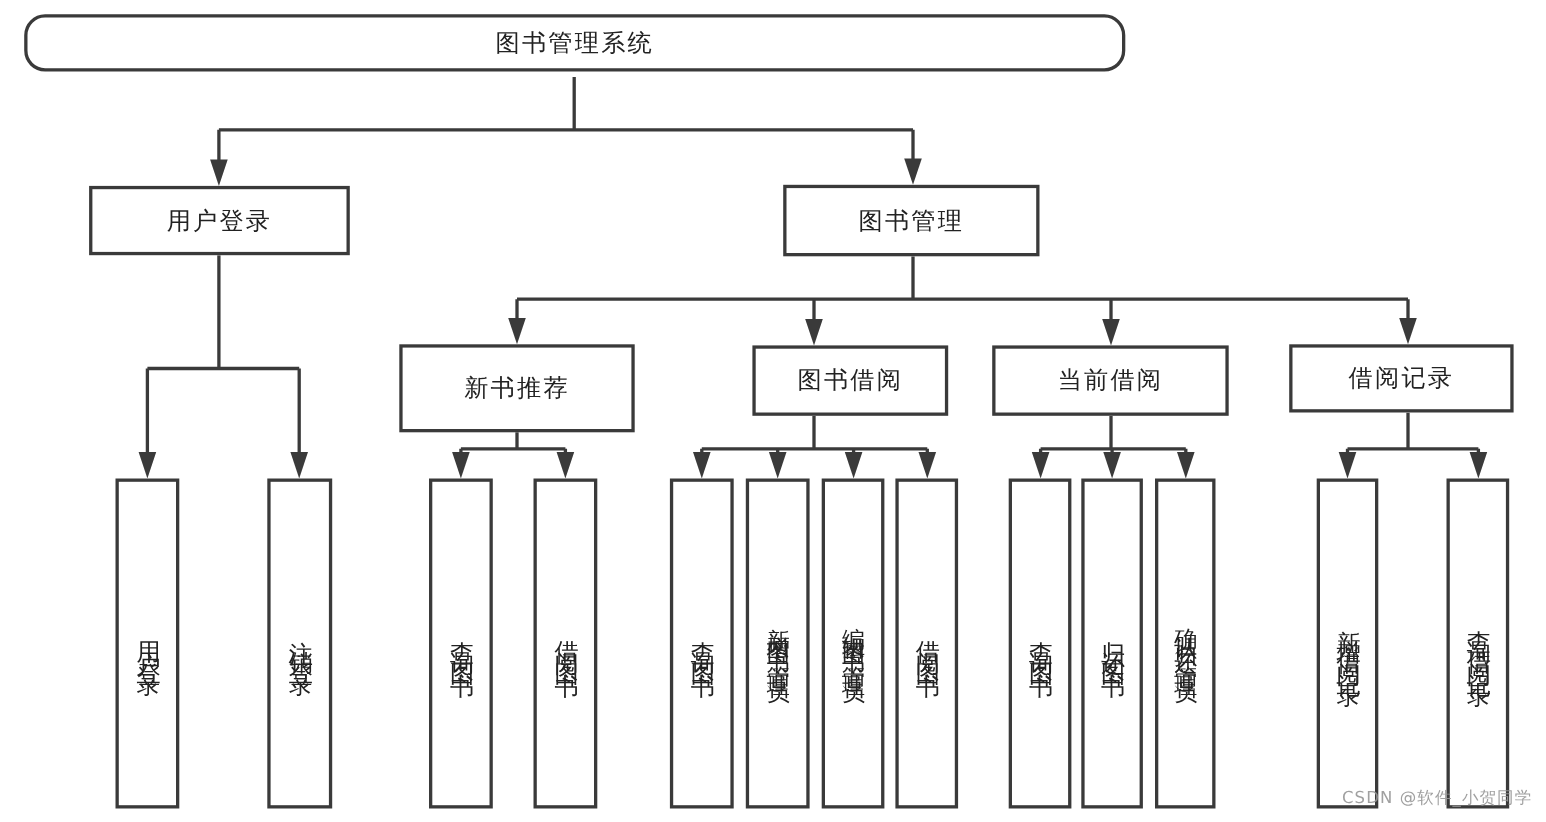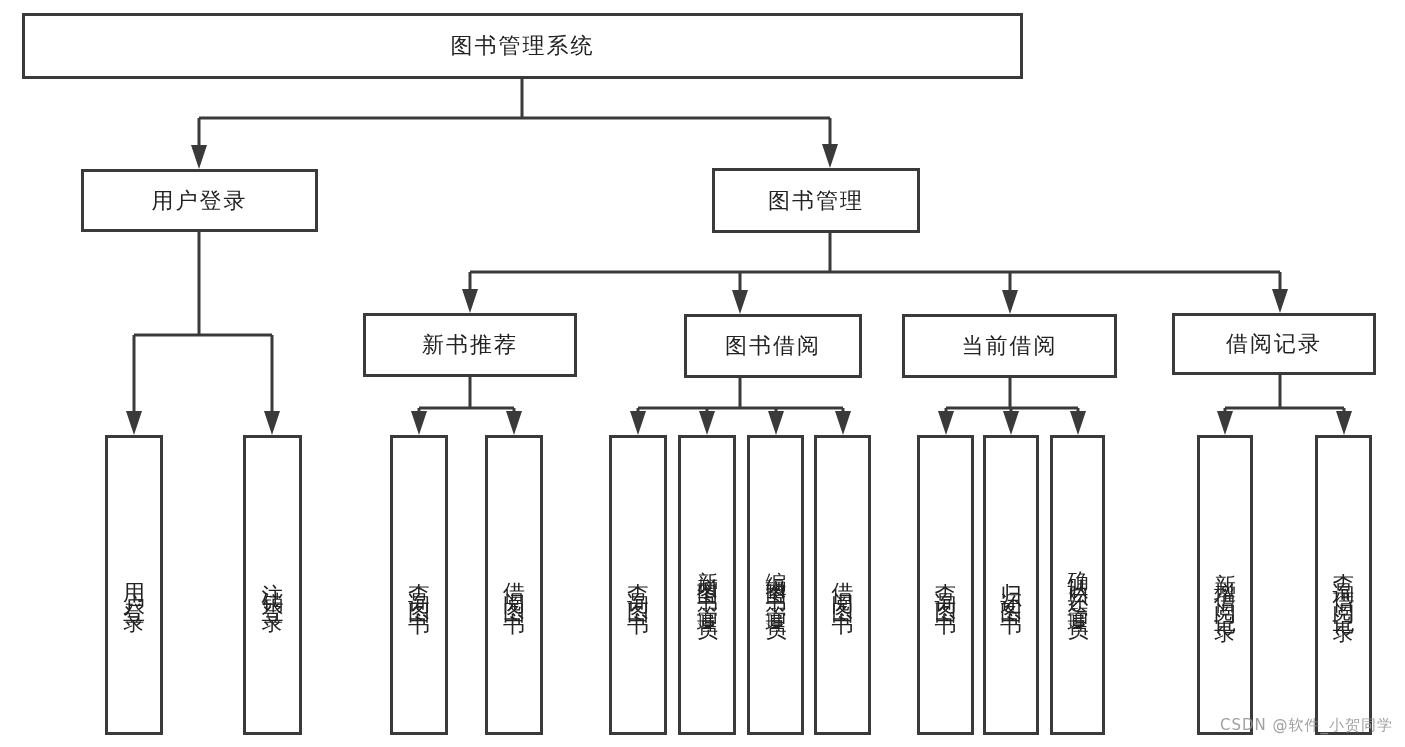--- a/index.html
+++ b/index.html
@@ -60,26 +60,26 @@
       <polygon points="768,411 784,411 776,435"></polygon>
       <polygon points="835,411 851,411 843,435"></polygon>
       <polygon points="938,411 954,411 946,435"></polygon>
       <polygon points="1003,411 1019,411 1011,435"></polygon>
       <polygon points="1070,411 1086,411 1078,435"></polygon>
       <polygon points="1217,411 1233,411 1225,435"></polygon>
       <polygon points="1336,411 1352,411 1344,435"></polygon>
     </g>
   </svg>
 
-  <div class="node hbox root-box" style="left:22px; top:13px; width:1001px; height:66px;">图书管理系统</div>
+  <div class="node hbox root-box" style="left:22px; top:13px; width:1001px; height:52px;border-radius:19px;">图书管理系统</div>
 
   <div class="node hbox" style="left:81px; top:169px; width:237px; height:63px;">用户登录</div>
-  <div class="node hbox" style="left:712px; top:168px; width:208px; height:65px;">图书管理</div>
+  <div class="node hbox" style="left:712px; top:168px; width:233px; height:65px;">图书管理</div>
 
-  <div class="node hbox" style="left:363px; top:313px; width:214px; height:64px;text-align:right;">新书推荐</div>
+  <div class="node hbox" style="left:363px; top:313px; width:214px; height:80px;text-align:right;">新书推荐</div>
   <div class="node hbox" style="left:668px; top:314px; width:178px; height:64px;margin-left:16px;">图书借阅</div>
   <div class="node hbox" style="left:1172px; top:313px; width:204px; height:62px;">借阅记录</div>
   <div class="node hbox" style="left:902px; top:314px; width:215px; height:64px;">当前借阅</div>
 
   <div class="node vbox" style="left:105px; width:58px;">用户登录</div>
   <div class="node vbox" style="left:243px; width:59px;">注销登录</div>
 
   <div class="node vbox" style="left:390px; width:58px;">查询图书</div>
   <div class="node vbox" style="left:485px; width:58px;">借阅图书</div>
 

